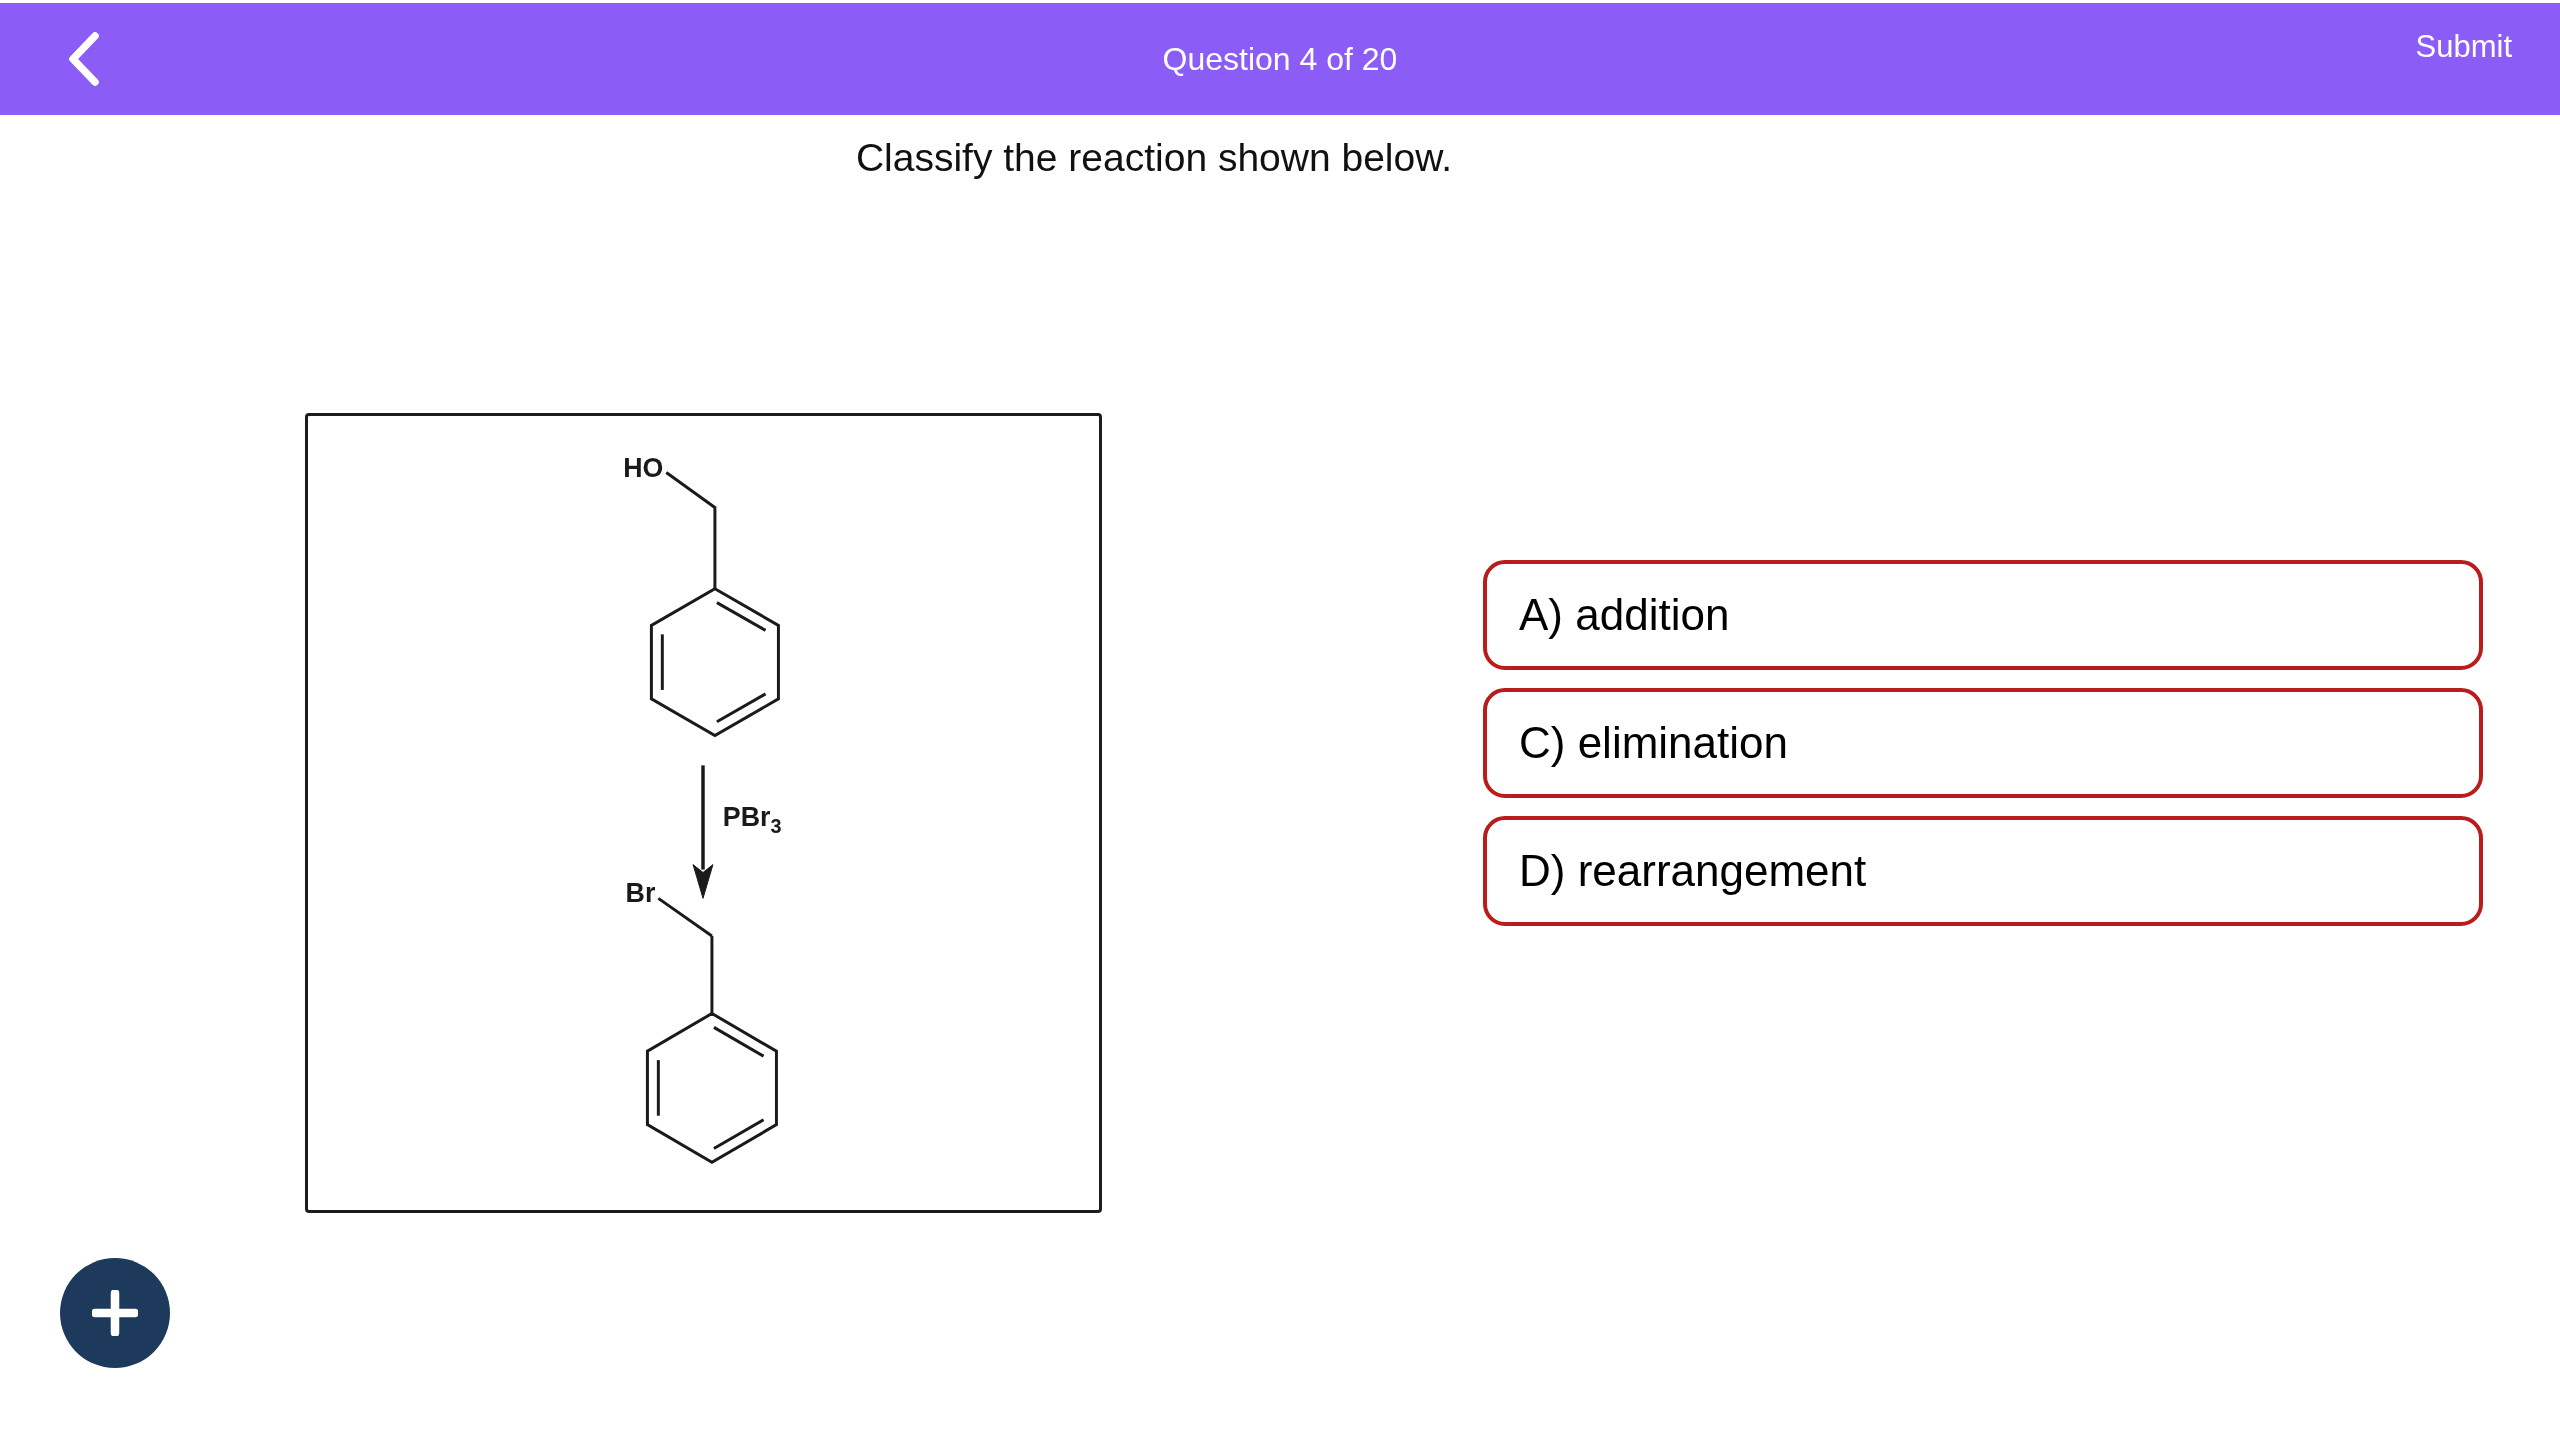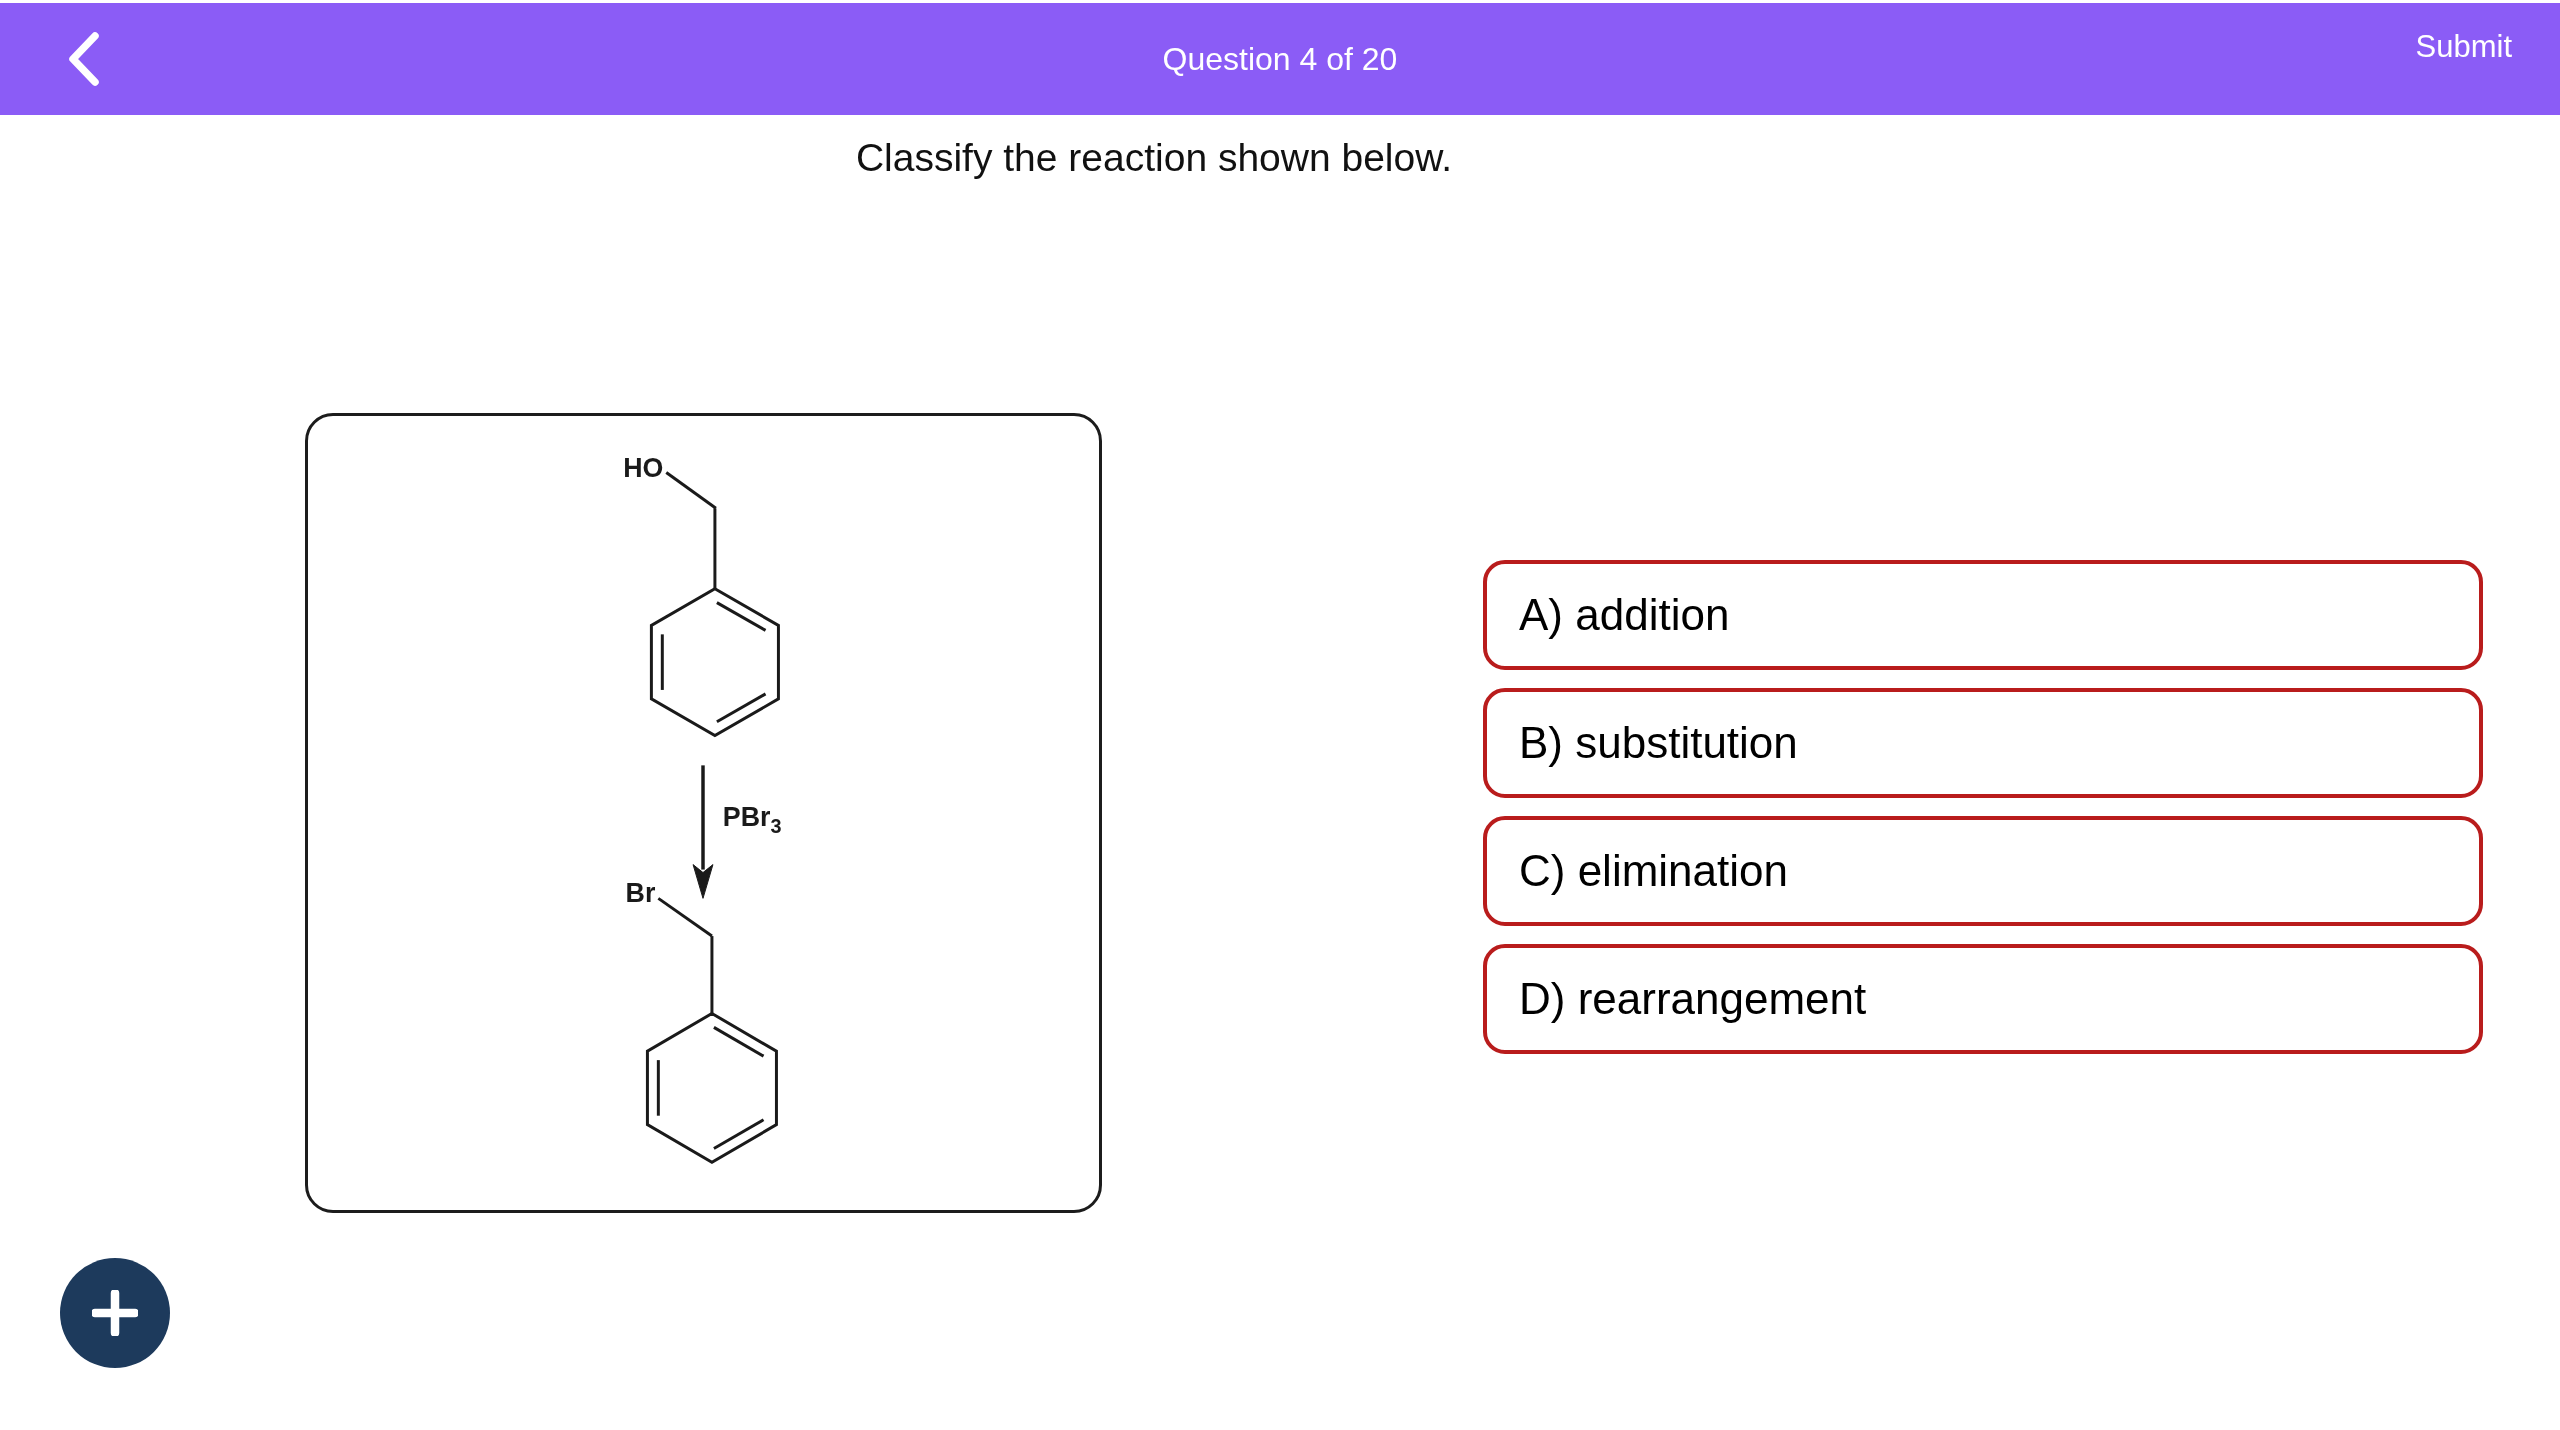--- a/index.html
+++ b/index.html
@@ -44,21 +44,21 @@
     width: 2308px;
     text-align: center;
     font-size: 39px; font-weight: 400; color: #111111;
   }
 
   
   .reaction-panel {
     position: absolute; left: 305px; top: 413px;
     width: 797px; height: 800px;
     border: 3px solid #1c1c1c;
-    border-radius: 28px;
+    border-radius: 4px;
     background: #ffffff;
   }
   .reaction-panel svg { display: block; width: 100%; height: 100%; }
 
   
   .options {
     position: absolute; left: 1483px; top: 560px;
     width: 1000px;
     display: flex; flex-direction: column; gap: 18px;
   }
@@ -120,21 +120,20 @@
     <line x1="407" y1="524" x2="407" y2="602"></line>
     <polygon points="407,602 472,640 472,714 407,752 342,714 342,640"></polygon>
     <line x1="409" y1="616" x2="459" y2="645"></line>
     <line x1="353" y1="649" x2="353" y2="705"></line>
     <line x1="459" y1="709" x2="409" y2="738"></line>
   </svg>
 </section>
 
 <div class="options">
   <button class="option-btn">A) addition</button>
-  <button class="option-btn">B) substitution</button>
   <button class="option-btn">C) elimination</button>
   <button class="option-btn">D) rearrangement</button>
 </div>
 
 <button class="fab">
   <svg width="46" height="46" viewBox="0 0 46 46">
     <line x1="23" y1="3" x2="23" y2="43" stroke="#ffffff" stroke-width="8.5" stroke-linecap="round"></line>
     <line x1="3" y1="23" x2="43" y2="23" stroke="#ffffff" stroke-width="8.5" stroke-linecap="round"></line>
   </svg>
 </button>

